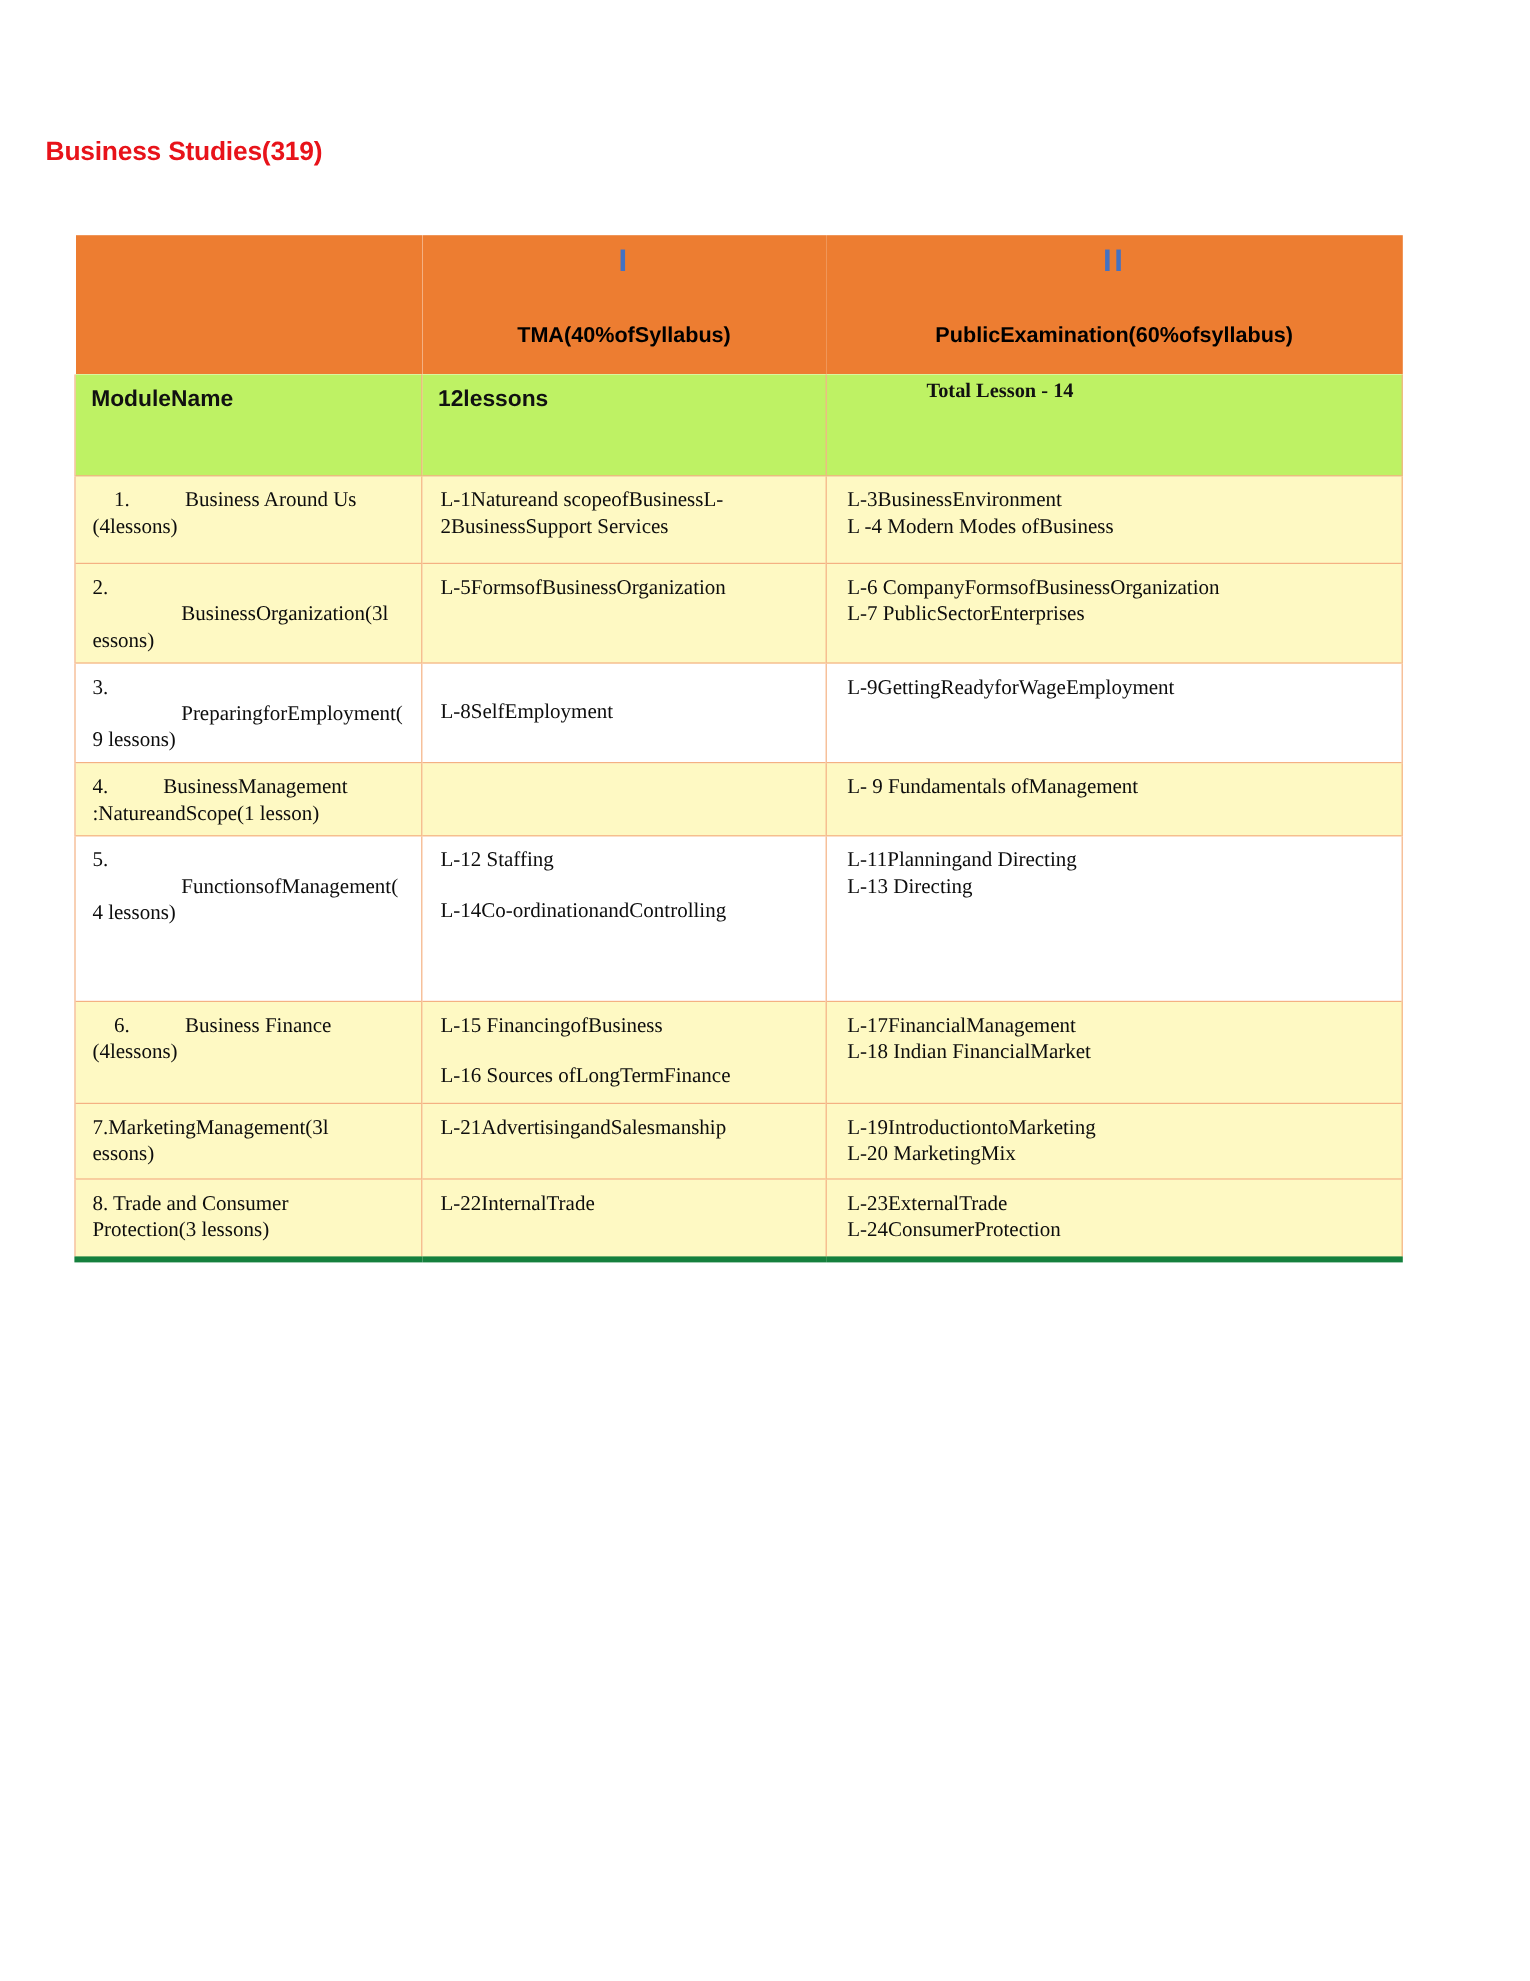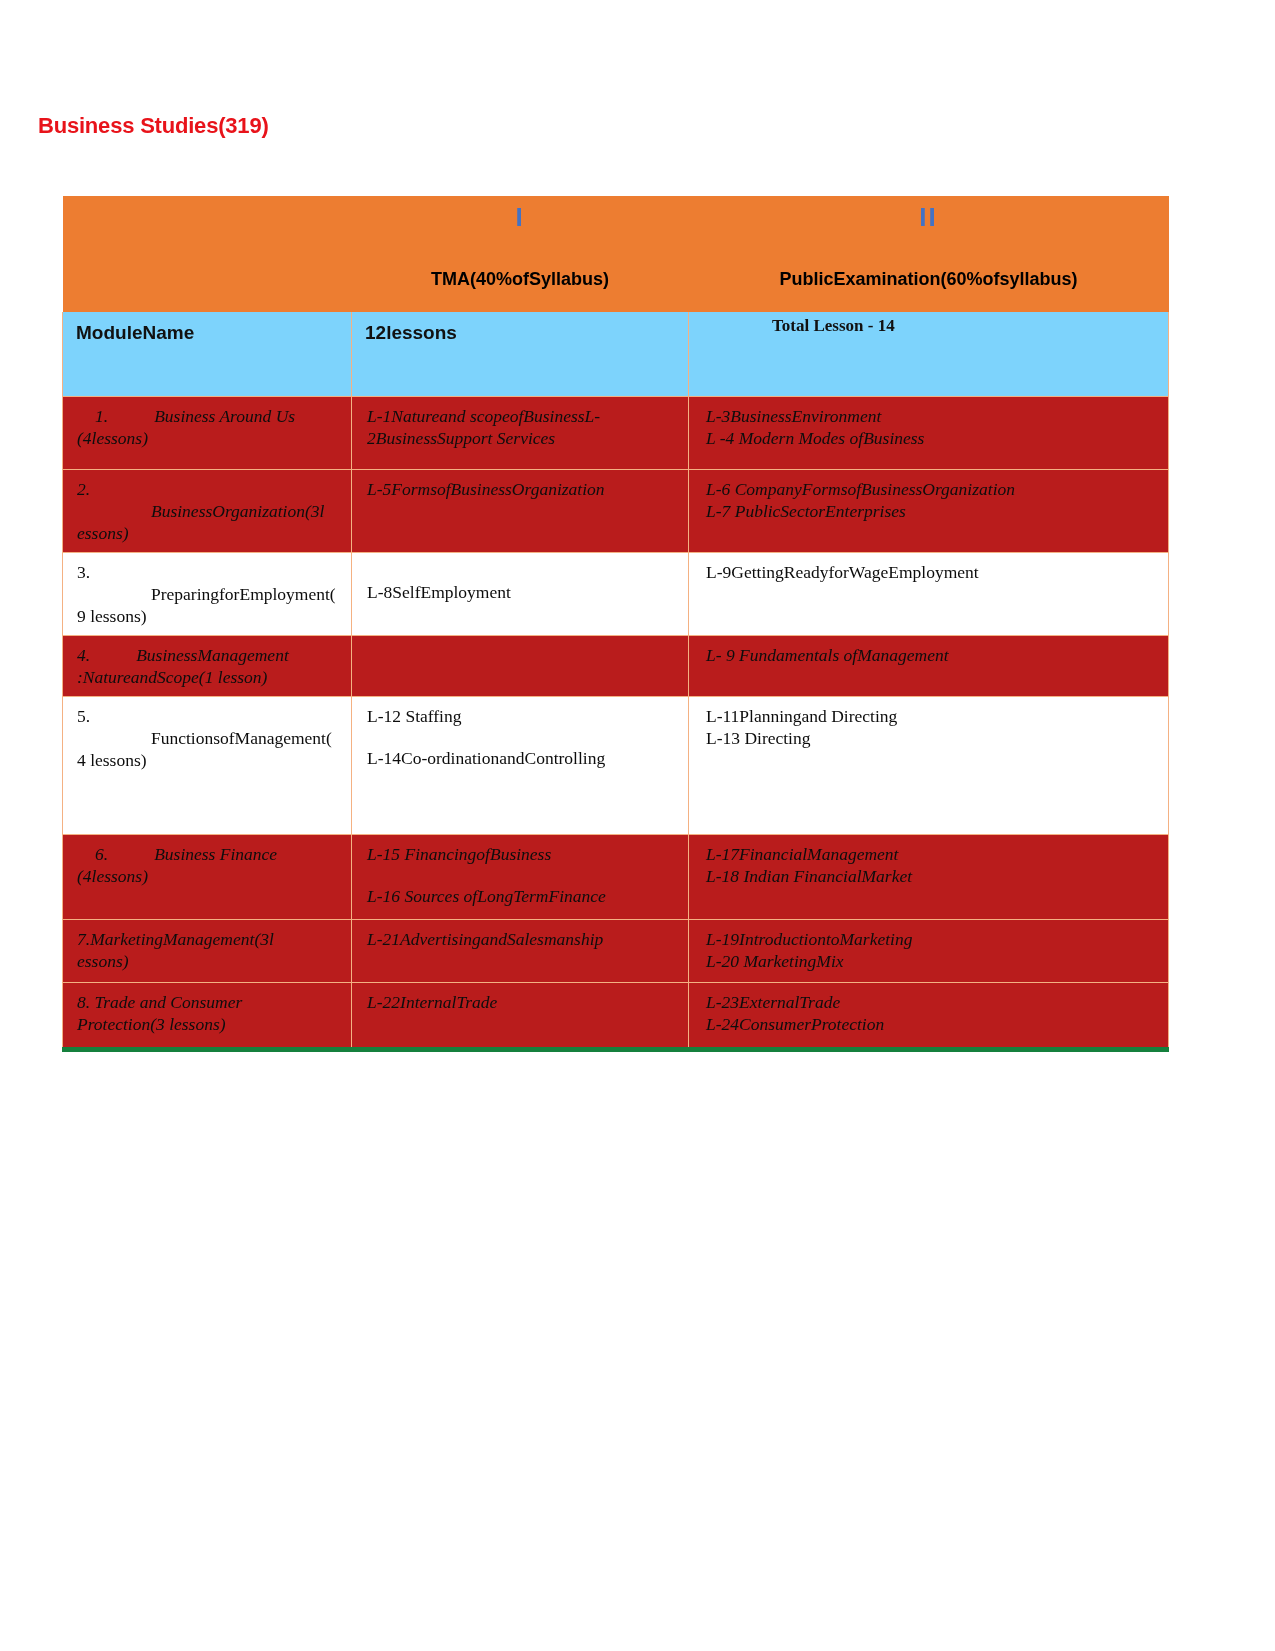--- a/index.html
+++ b/index.html
@@ -100,21 +100,21 @@
     text-align: center;
     font-family: "Liberation Sans", sans-serif;
     font-weight: bold;
     font-size: 18px;
     color: #000000;
     line-height: 22px;
   }
 
   
   .subhead-row td {
-    background: #7dd3fc;
+    background: #bef264;
     height: 84px;
     border-left: 1px solid #F4B183;
     border-right: 1px solid #F4B183;
   }
   .subhead-row td:first-child { border-left: 1px solid #F4B183; }
   .subhead-bold {
     font-family: "Liberation Sans", sans-serif;
     font-weight: bold;
     font-size: 19px;
     color: #111111;
@@ -133,21 +133,21 @@
   
   .data-row td {
     border-left: 1px solid #F4B183;
     border-right: 1px solid #F4B183;
     border-top: 1px solid #F4B183;
     font-family: "Liberation Serif", serif;
     font-size: 17.5px;
     color: #0D0D0D;
     line-height: 22px;
   }
-  .shade td { background: #b91c1c; font-style: italic; }
+  .shade td { background: #fef9c3; }
   .plain td { background: #FFFFFF; }
 
   .cell {
     padding: 8px 10px 8px 14px;
   }
   .cell.col2 { padding-left: 15px; }
   .cell.col3 { padding-left: 17px; }
   .cell p { margin: 0; }
   .cell p.gap { margin-top: 20px; }
   .indent-num { padding-left: 18px; }

